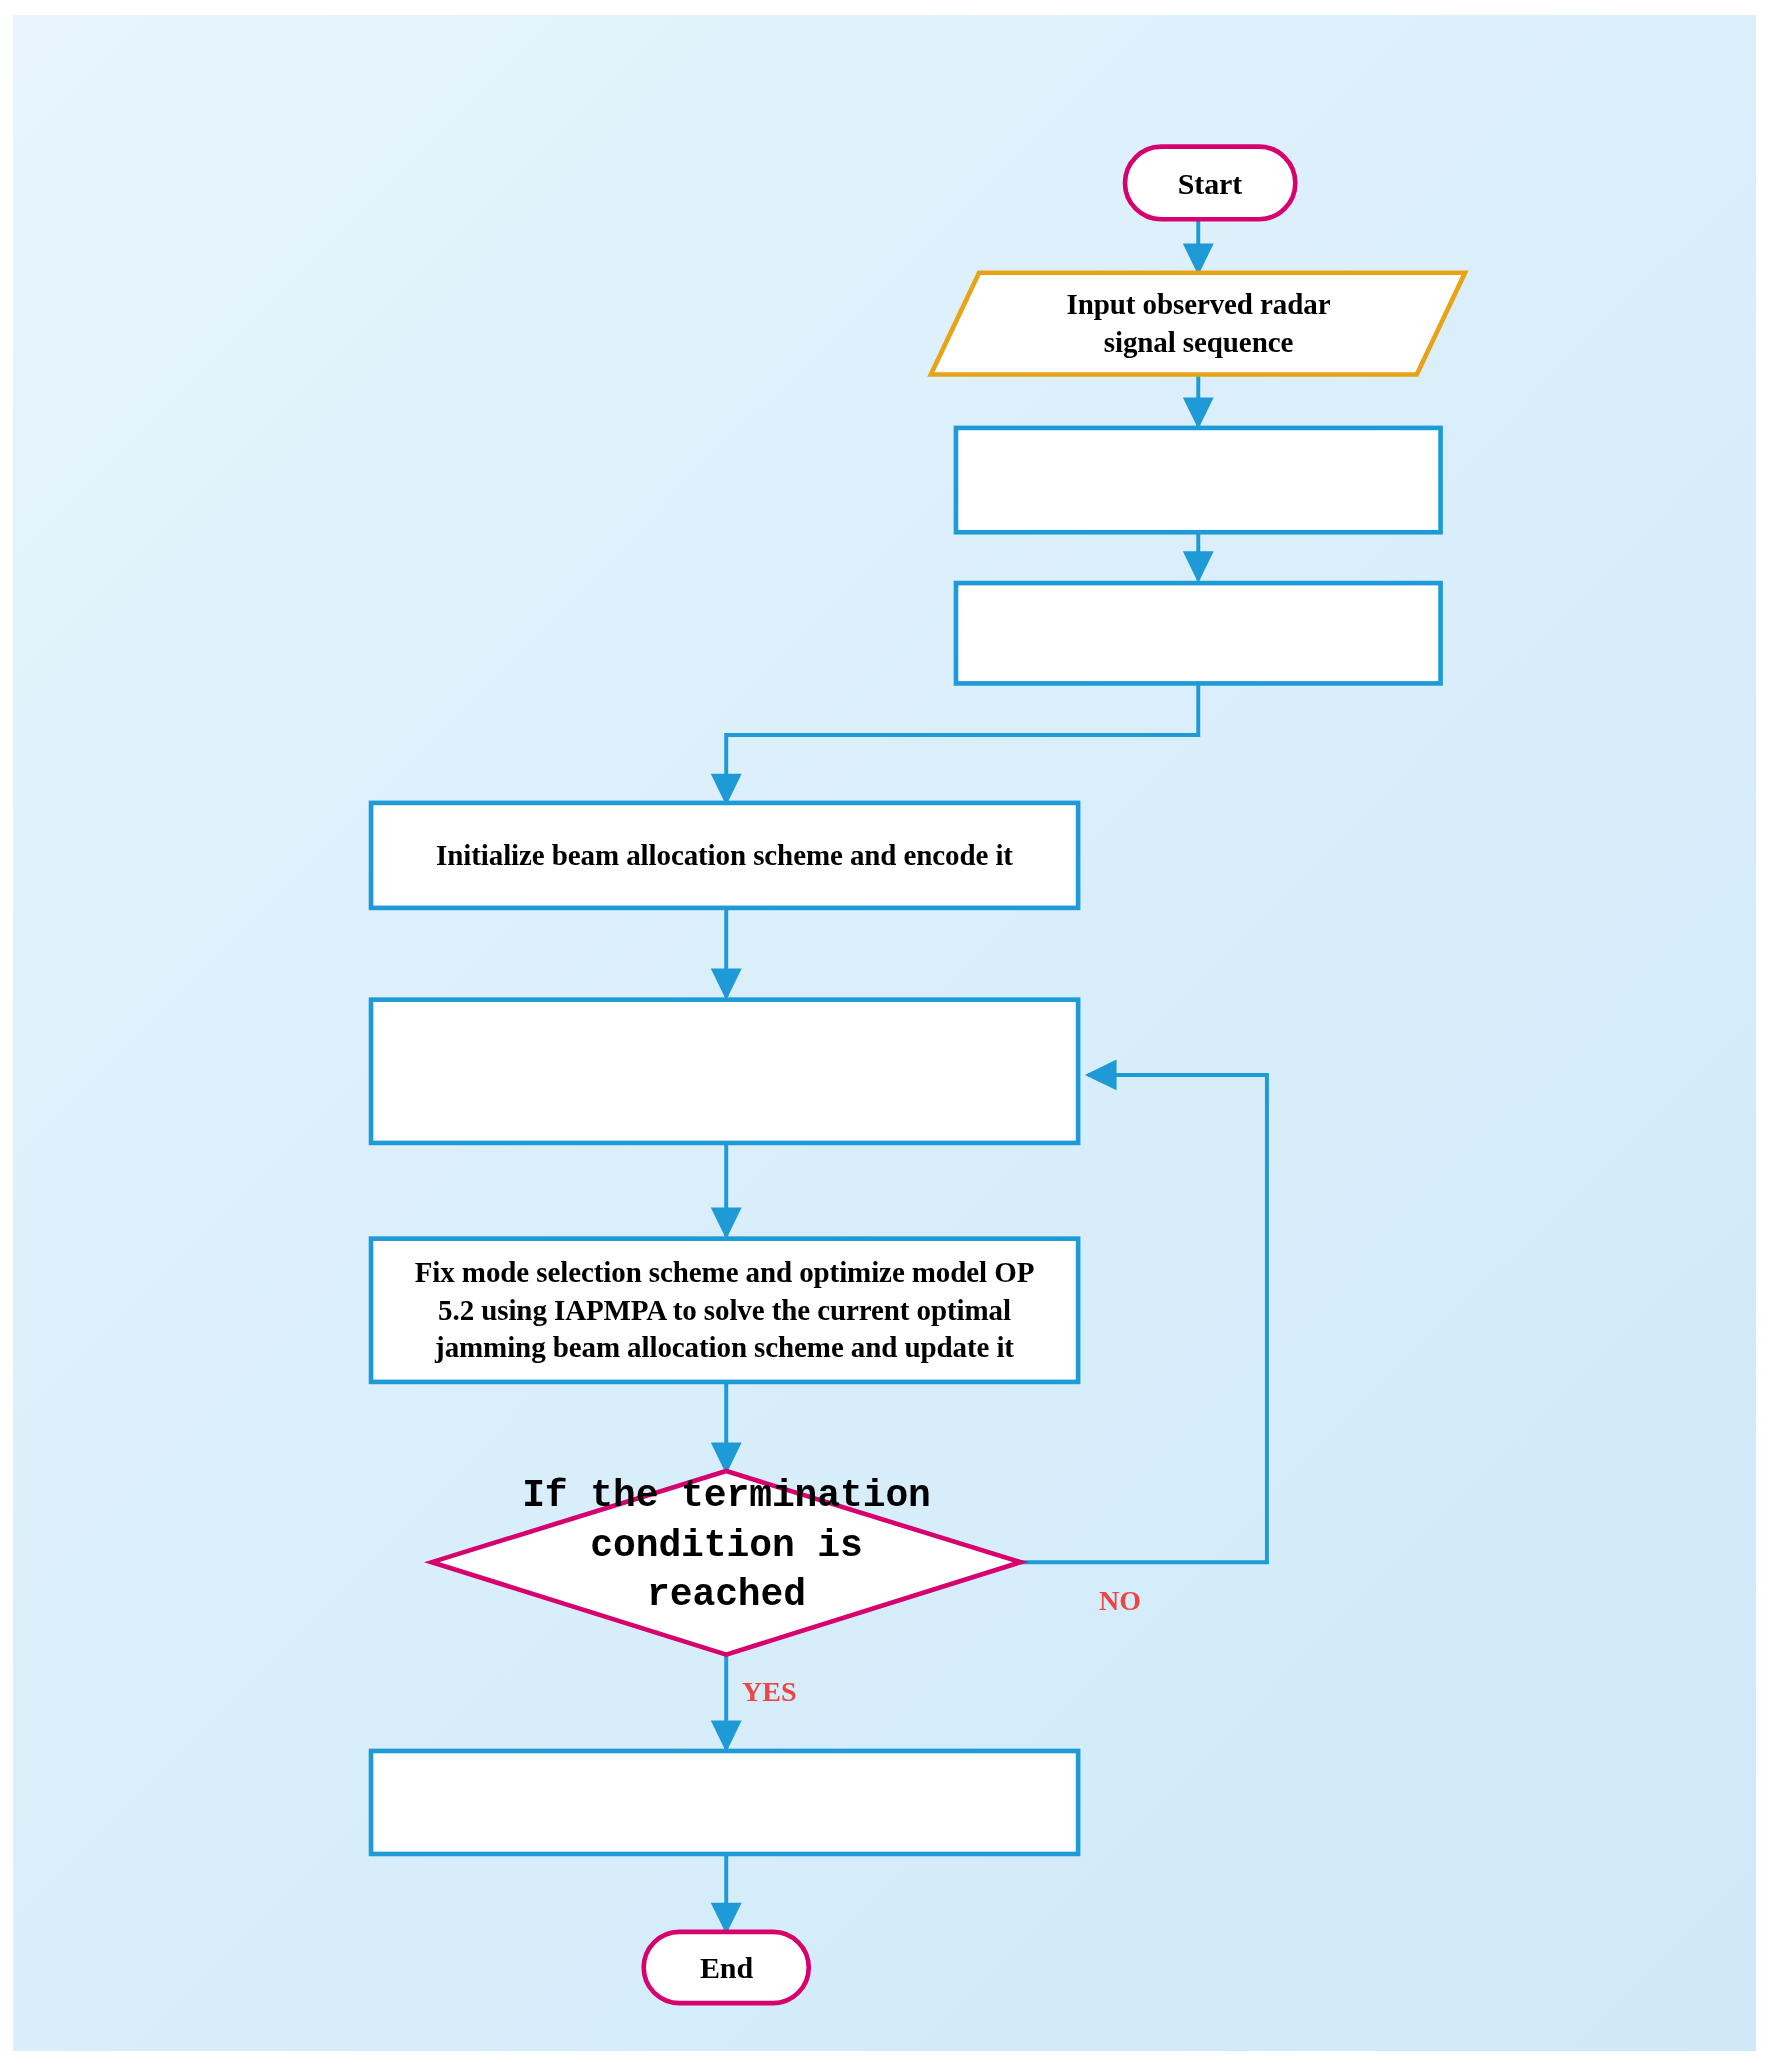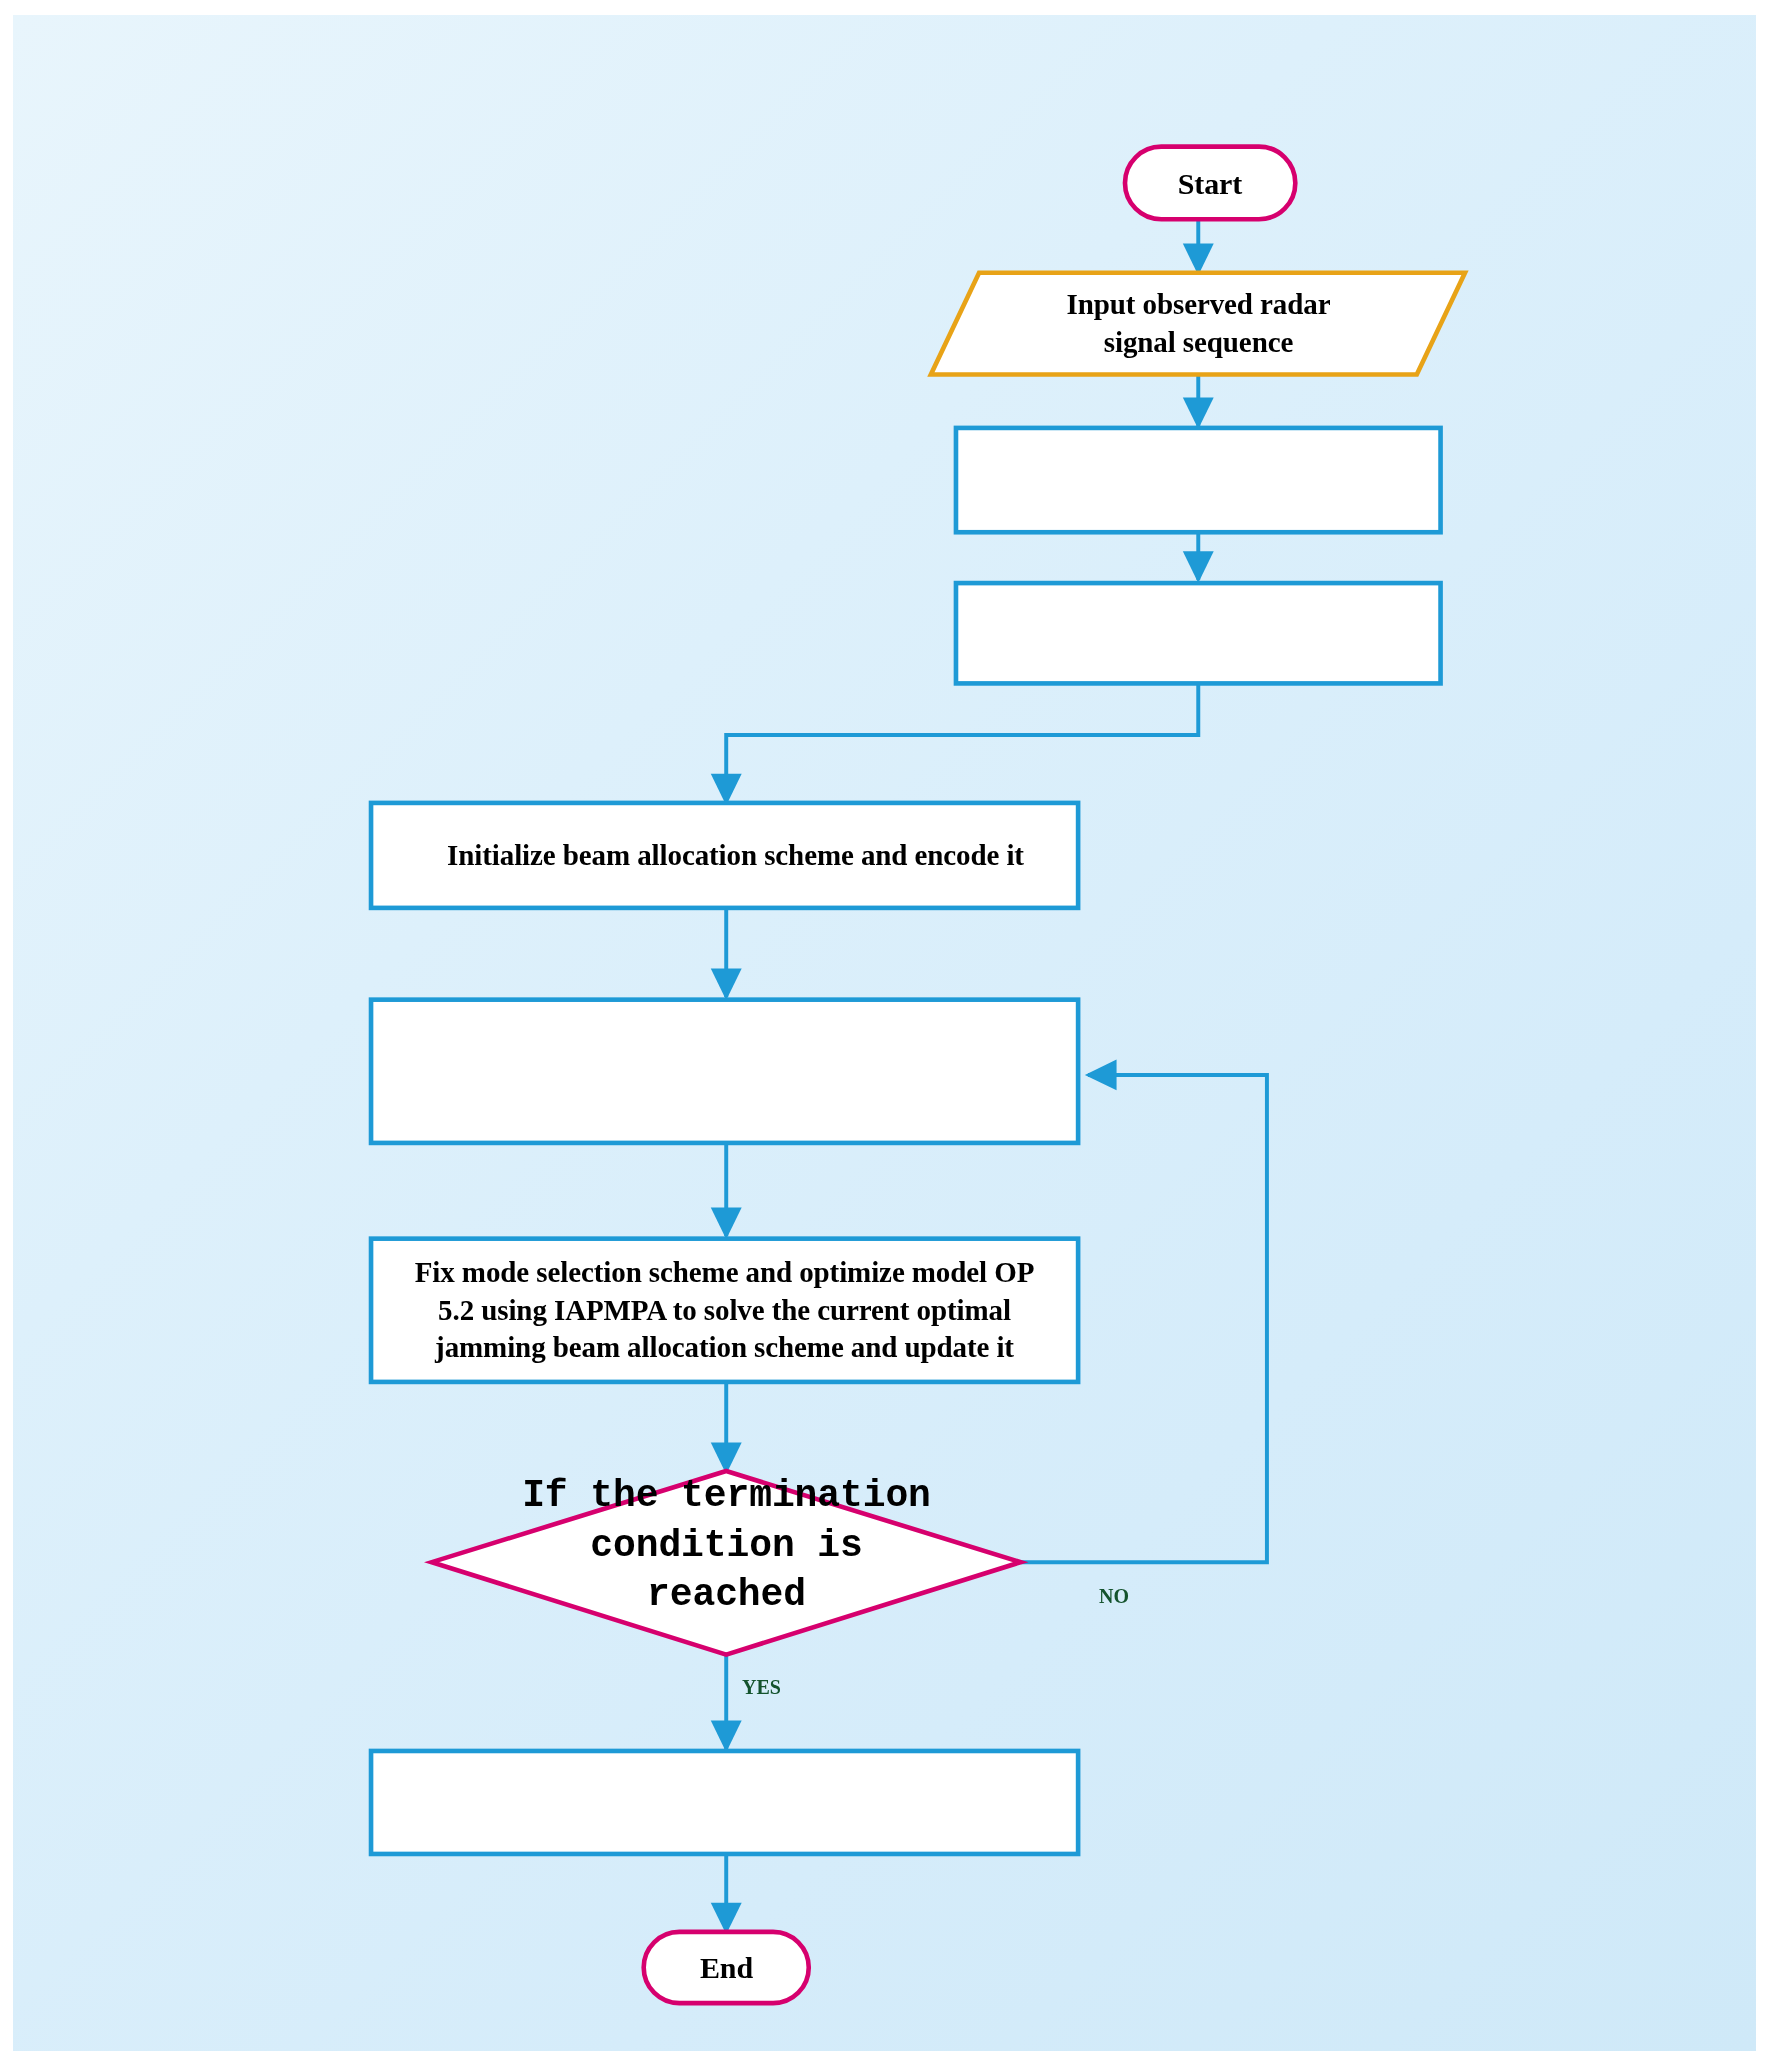--- a/index.html
+++ b/index.html
@@ -42,23 +42,23 @@
     line-height: 1.30;
     letter-spacing: -0.1px;
     pointer-events: none;
   }
   .t-term { font-size: 30px; }
   .t-proc { font-size: 29px; }
   .t-io   { font-size: 29px; }
   .t-dec  { font-size: 38px; font-family: Liberation Mono, monospace; }
   .edge-label {
     position: absolute;
-    color: #14532d;
+    color: #ef4444;
     font-weight: bold;
-    font-size: 20px;
+    font-size: 28px;
     font-family: "Liberation Serif", "DejaVu Serif", serif;
   }
 </style>
 </head>
 <body>
 
 <div id="canvas">
 
   <div id="bg-panel"></div>
 
@@ -112,21 +112,21 @@
 
     <rect x="975" y="2926" width="250" height="108" rx="54" ry="54" fill="#FFFFFF" stroke="#D6006E" stroke-width="7"></rect>
   </svg>
 
   <div class="node-text t-term" style="left:1125px; top:147px; width:170px; height:73px;">Start</div>
 
   <div class="node-text t-io" style="left:951px; top:273px; width:495px; height:102px;">Input observed radar<br>signal sequence</div>
 
 
 
-  <div class="node-text t-proc" style="left:382px; top:803px; width:707px; height:105px;text-align:right;">Initialize beam allocation scheme and encode it</div>
+  <div class="node-text t-proc" style="left:371px; top:803px; width:707px; height:105px;text-align:right;">Initialize beam allocation scheme and encode it</div>
 
 
   <div class="node-text t-proc" style="left:371px; top:1239px; width:707px; height:143px;">Fix mode selection scheme and optimize model OP<br>5.2 using IAPMPA to solve the current optimal<br>jamming beam allocation scheme and update it</div>
 
   <div class="node-text t-dec" style="left:522px; top:1506px; width:409px; height:79px;">If the termination condition is<br>reached</div>
 
 
   <div class="node-text t-term" style="left:644px; top:1932px; width:165px; height:71px;">End</div>
 
   <div class="edge-label" style="left:1099px; top:1585px;">NO</div>

